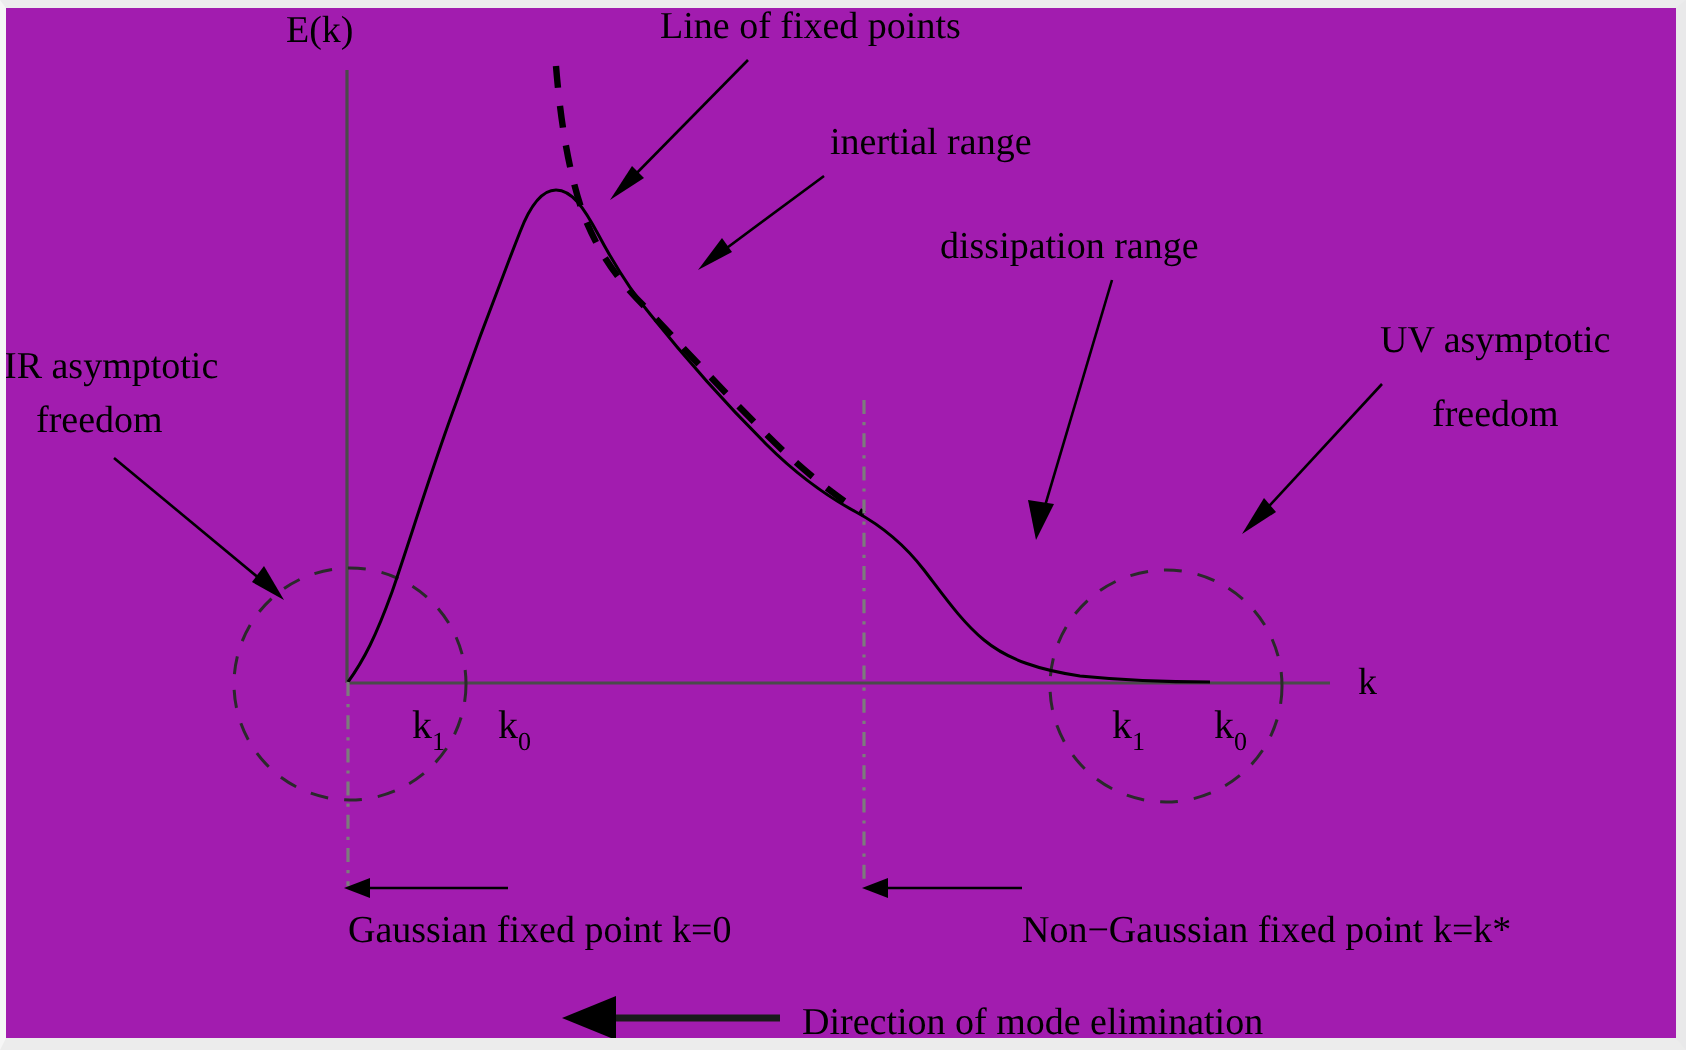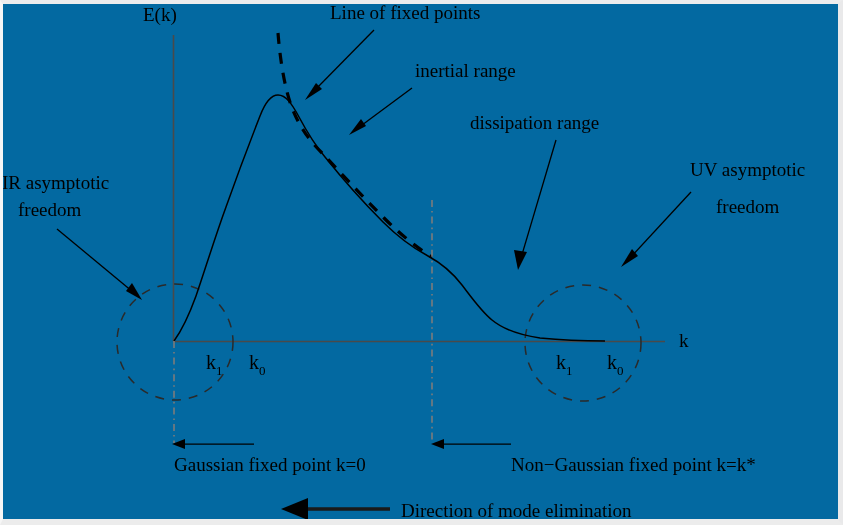--- a/index.html
+++ b/index.html
@@ -10,21 +10,21 @@
   body {
     width: 843px;
     height: 525px;
     overflow: hidden;
     font-family: "Liberation Serif", "DejaVu Serif", serif;
   }
   #figure-root {
     position: relative;
     width: 843px;
     height: 525px;
-    background: #0369a1;
+    background: #a21caf;
     box-sizing: border-box;
   }
   
   #frame-border {
     position: absolute;
     left: 0; top: 0;
     width: 843px;
     height: 525px;
     border-top: 4px solid #ececed;
     border-left: 3px solid #f6f6f6;

